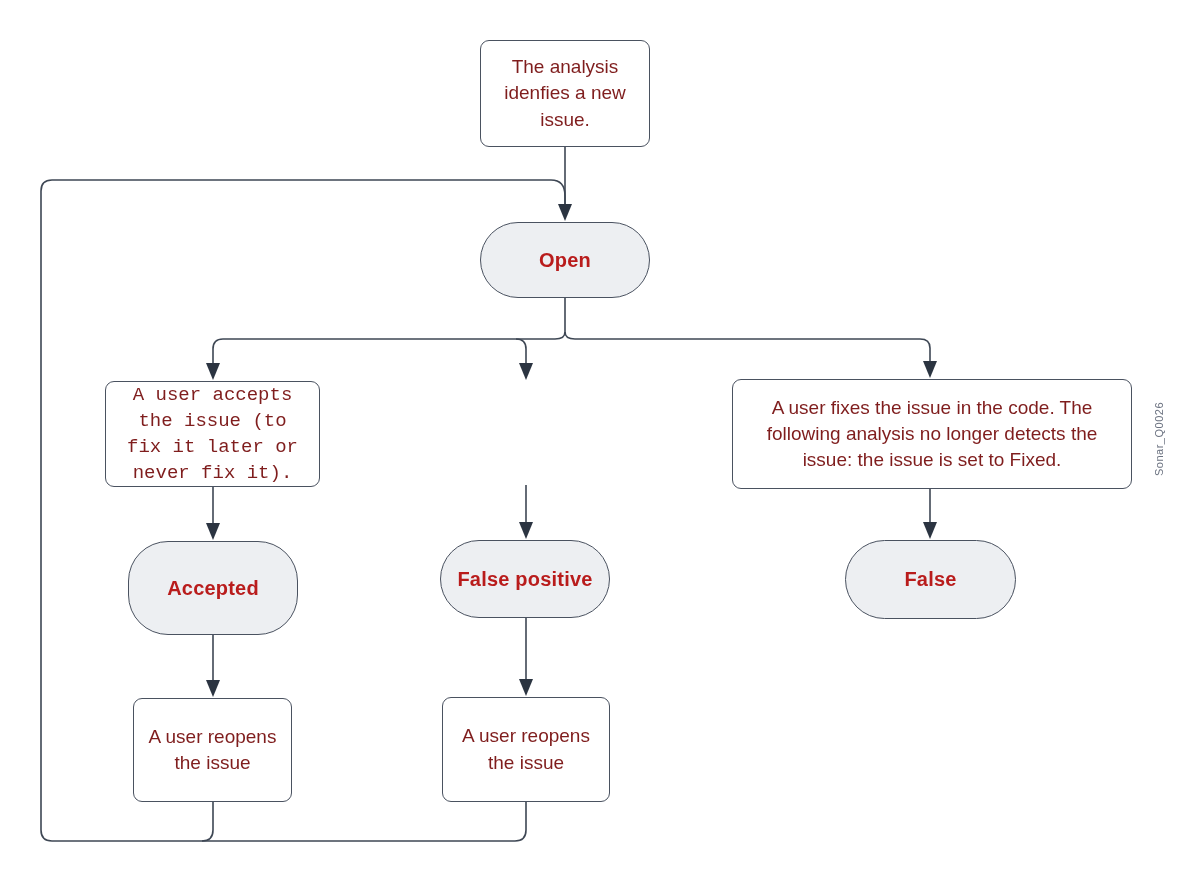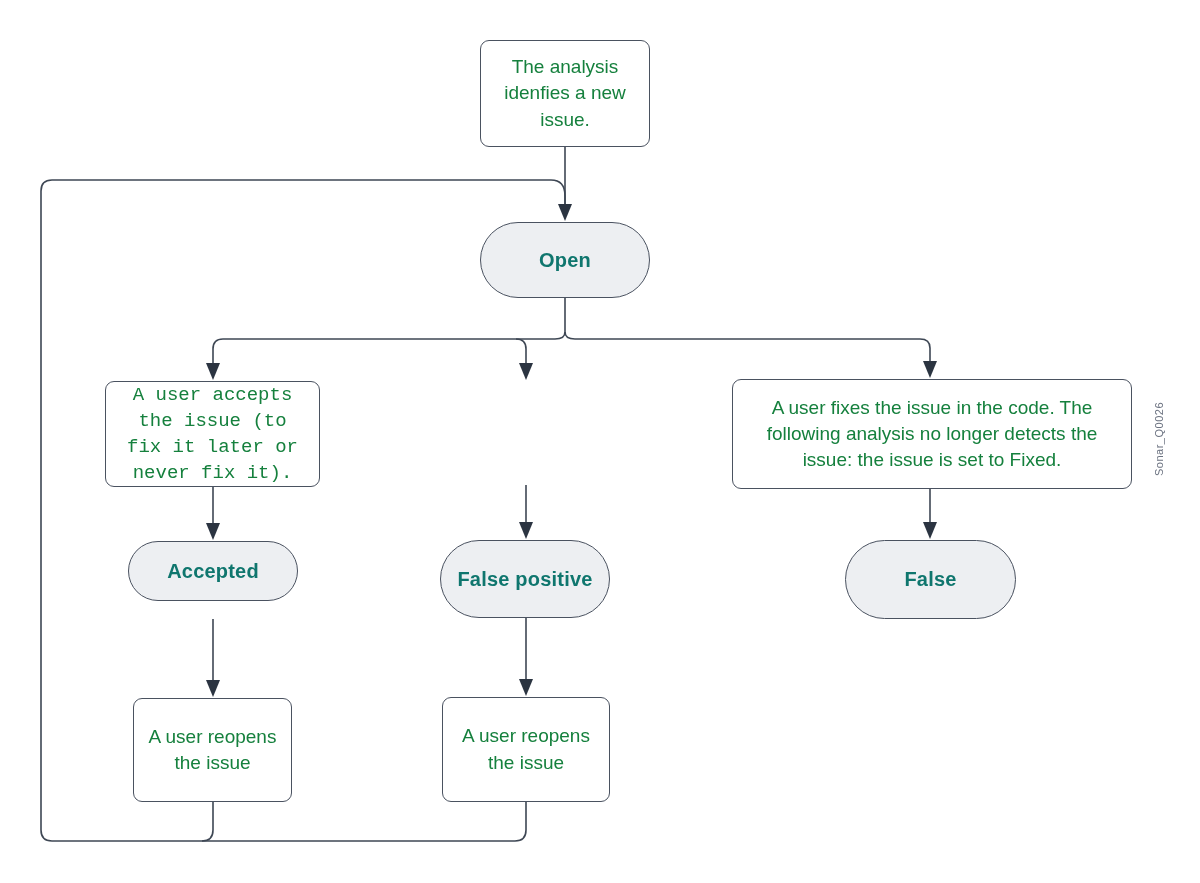--- a/index.html
+++ b/index.html
@@ -31,30 +31,30 @@
     display: flex;
     align-items: center;
     justify-content: center;
     text-align: center;
     box-sizing: border-box;
   }
   .box {
     background: #ffffff;
     border: 1.6px solid #4a5260;
     border-radius: 9px;
-    color: #15803d;
+    color: #7f1d1d;
     font-size: 19px;
     line-height: 1.38;
     padding: 6px 12px;
   }
   .pill {
     background: #edeff2;
     border: 1.6px solid #4a5260;
     border-radius: 40px;
-    color: #0f766e;
+    color: #b91c1c;
     font-size: 20px;
     font-weight: bold;
     letter-spacing: 0.2px;
   }
   .watermark {
     position: absolute;
     left: 1104px;
     top: 433px;
     width: 110px;
     transform: rotate(-90deg);
@@ -110,21 +110,21 @@
 
   <div class="node box" style="left:105px; top:381px; width:215px; height:106px;font-family:Liberation Mono, monospace;">
     <span>A user accepts the issue (to fix it later or never fix it).</span>
   </div>
 
 
   <div class="node box" style="left:732px; top:379px; width:400px; height:110px;">
     <span>A user fixes the issue in the code. The following analysis no longer detects the issue: the issue is set to Fixed.</span>
   </div>
 
-  <div class="node pill" style="left:128px; top:541px; width:170px; height:60px;">
+  <div class="node pill" style="left:128px; top:541px; width:170px; height:94px;">
     <span>Accepted</span>
   </div>
 
   <div class="node pill" style="left:440px; top:540px; width:170px; height:78px;">
     <span>False positive</span>
   </div>
 
   <div class="node pill" style="left:845px; top:540px; width:171px; height:79px;">
     <span>False</span>
   </div>

